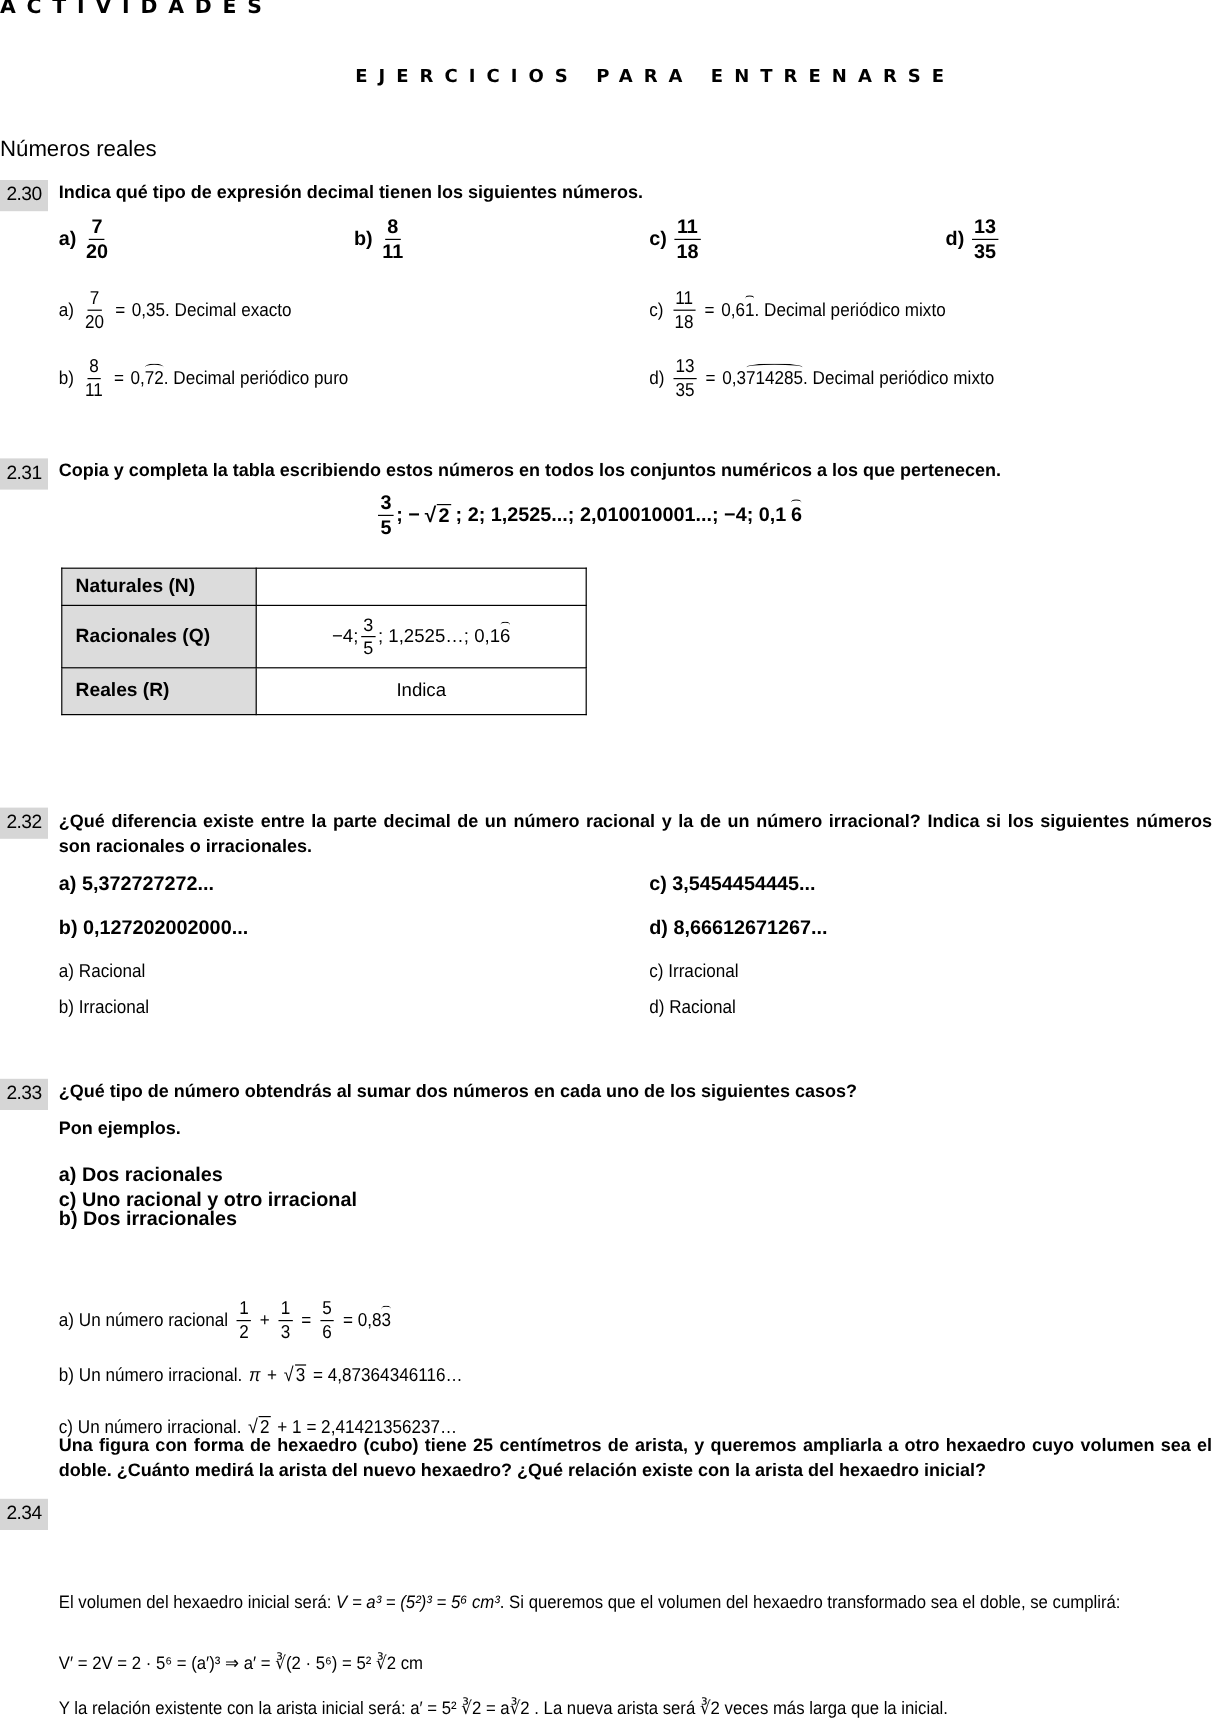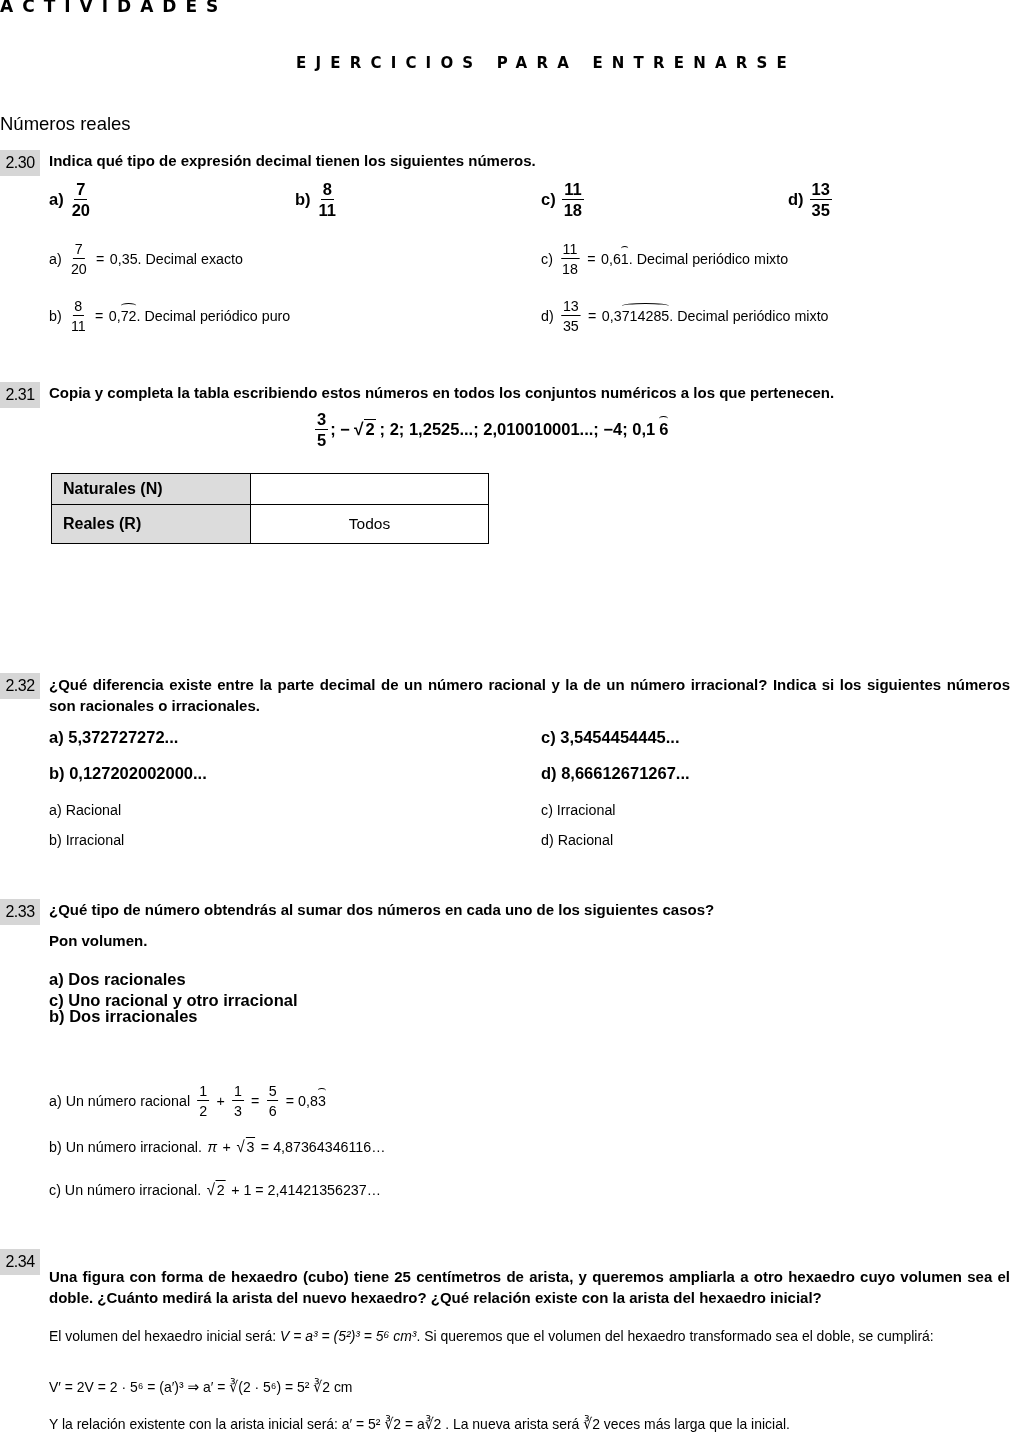--- a/index.html
+++ b/index.html
@@ -30,21 +30,21 @@
 
   .arc { position: relative; display: inline-block; }
   .arc::before { content: ""; position: absolute; left: 0; right: 0; top: -4px; height: 5px;
                  border-top: 1px solid #000; border-radius: 50% 50% 0 0; }
 
   .sqrt { display: inline-block; border-top: 1px solid #000; padding: 0 1px; margin-left: 1px; }
   .rad { font-size: 1.05em; }
 
   table.sets { position: absolute; left: 51px; top: 473px; width: 438px; border-collapse: collapse; font-family: "Liberation Sans", sans-serif; }
   table.sets td { border: 1px solid #000; height: 31px; font-size: 16px; }
-  table.sets td.lbl { background: #dcdcdc; font-weight: bold; padding-left: 11px; width: 199px; }
+  table.sets td.lbl { background: #dcdcdc; font-weight: bold; padding-left: 11px; width: 162px; }
   table.sets td.val { text-align: center; font-size: 15.5px; }
   table.sets tr.tall td { height: 52px; }
   table.sets tr.mid td { height: 39px; }
 
   .para { position: absolute; left: 49px; width: 961px; font-family: "Liberation Sans", sans-serif; font-size: 15px; line-height: 20px; transform: scaleX(0.93); transform-origin: left top; width: 1033px; }
   .ital { font-style: italic; }
 </style>
 </head>
 <body>
 
@@ -133,41 +133,50 @@
     <span>; 2; 1,2525...; 2,010010001...; −4; 0,1</span>
     <span class="arc">6</span>
 </div>
 
 <table class="sets">
   <tbody>
       <tr>
     <td class="lbl">Naturales (N)</td>
     <td class="val"></td>
   </tr>
+  <tr class="tall">
+    <td class="lbl">Racionales (Q)</td>
+    <td class="val">
+      <span>−4;</span><span class="frac" style="font-size:15px">
+            <span class="num" style="border-bottom-width:1px">3</span>
+            <span class="den">5</span>
+          </span><span>; 1,2525…; 0,1</span><span class="arc">6</span>
+    </td>
+  </tr>
   <tr class="mid">
     <td class="lbl">Reales (R)</td>
-    <td class="val">Todos</td>
+    <td class="val">Indica</td>
   </tr>
 </tbody>
   </table>
 
 <div class="badge" style="top:673px">2.32</div>
 <div class="q q-wrap" style="top:674px">¿Qué diferencia existe entre la parte decimal de un número racional y la de un número irracional? Indica si los siguientes números son racionales o irracionales.</div>
 <div class="opt" style="left:49px; top:728px">a) 5,372727272...</div>
 <div class="opt" style="left:49px; top:764px">b) 0,127202002000...</div>
 <div class="opt" style="left:541px; top:728px">c) 3,5454454445...</div>
 <div class="opt" style="left:541px; top:764px">d) 8,66612671267...</div>
 <div class="ans" style="left:49px; top:801px">a) Racional</div>
 <div class="ans" style="left:49px; top:831px">b) Irracional</div>
 <div class="ans" style="left:541px; top:801px">c) Irracional</div>
 <div class="ans" style="left:541px; top:831px">d) Racional</div>
 
 <div class="badge" style="top:899px">2.33</div>
 <div class="q" style="top:901px">¿Qué tipo de número obtendrás al sumar dos números en cada uno de los siguientes casos?</div>
-<div class="q" style="top:932px">Pon volumen.</div>
+<div class="q" style="top:932px">Pon ejemplos.</div>
 <div class="opt" style="left:49px; top:970px">a) Dos racionales</div>
 <div class="opt" style="left:49px; top:1007px">b) Dos irracionales</div>
 <div class="opt" style="left:49px; top:991px">c) Uno racional y otro irracional</div>
 
 <div class="ans" style="left:49px; top:1083px">
   <span>a) Un número racional</span>
   <span class="frac">
       <span class="num">1</span>
       <span class="den">2</span>
     </span>
@@ -190,21 +199,21 @@
   <span><span class="rad">√</span><span class="sqrt">3</span></span>
   <span>= 4,87364346116…</span>
 </div>
 <div class="ans" style="left:49px; top:1180px">
   <span>c) Un número irracional.</span>
   <span><span class="rad">√</span><span class="sqrt">2</span></span>
   <span>+ 1 = 2,41421356237…</span>
 </div>
 
 <div class="badge" style="top:1249px">2.34</div>
-<div class="q q-wrap" style="top:1266px">Una figura con forma de hexaedro (cubo) tiene 25 centímetros de arista, y queremos ampliarla a otro hexaedro cuyo volumen sea el doble. ¿Cuánto medirá la arista del nuevo hexaedro? ¿Qué relación existe con la arista del hexaedro inicial?</div>
+<div class="q q-wrap" style="top:1194px">Una figura con forma de hexaedro (cubo) tiene 25 centímetros de arista, y queremos ampliarla a otro hexaedro cuyo volumen sea el doble. ¿Cuánto medirá la arista del nuevo hexaedro? ¿Qué relación existe con la arista del hexaedro inicial?</div>
 
 <div class="para" style="top:1326px">
   <span>El volumen del hexaedro inicial será: </span><span class="ital">V = a³ = (5²)³ = 5⁶ cm³</span><span>. Si queremos que el volumen del hexaedro transformado sea el doble, se cumplirá:</span>
 </div>
 <div class="para" style="top:1377px">V′ = 2V = 2 · 5⁶ = (a′)³ ⇒ a′ = ∛(2 · 5⁶) = 5² ∛2 cm</div>
 <div class="para" style="top:1414px">
   <span>Y la relación existente con la arista inicial será: a′ = 5² ∛2 = a∛2 . La nueva arista será </span><span>∛2</span><span> veces más larga que la inicial.</span>
 </div>
 
 </body></html>

